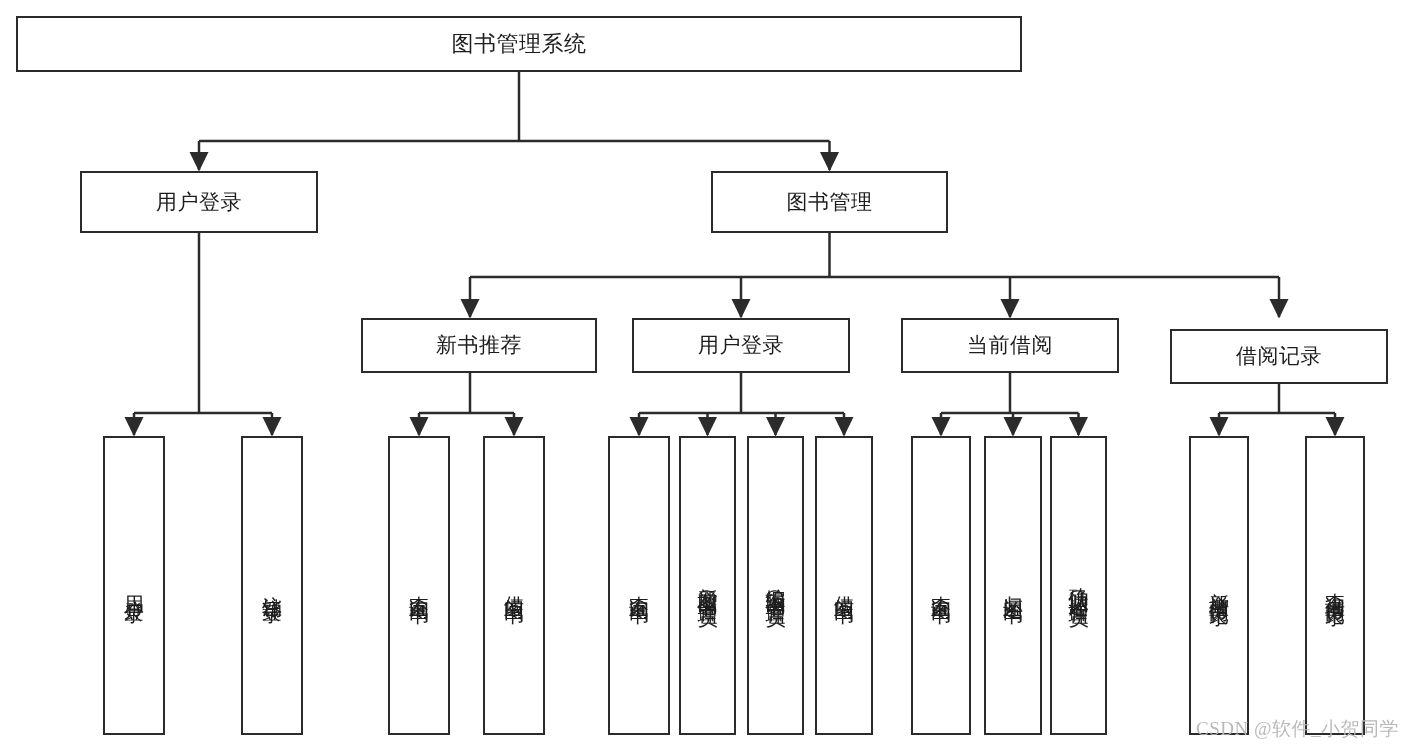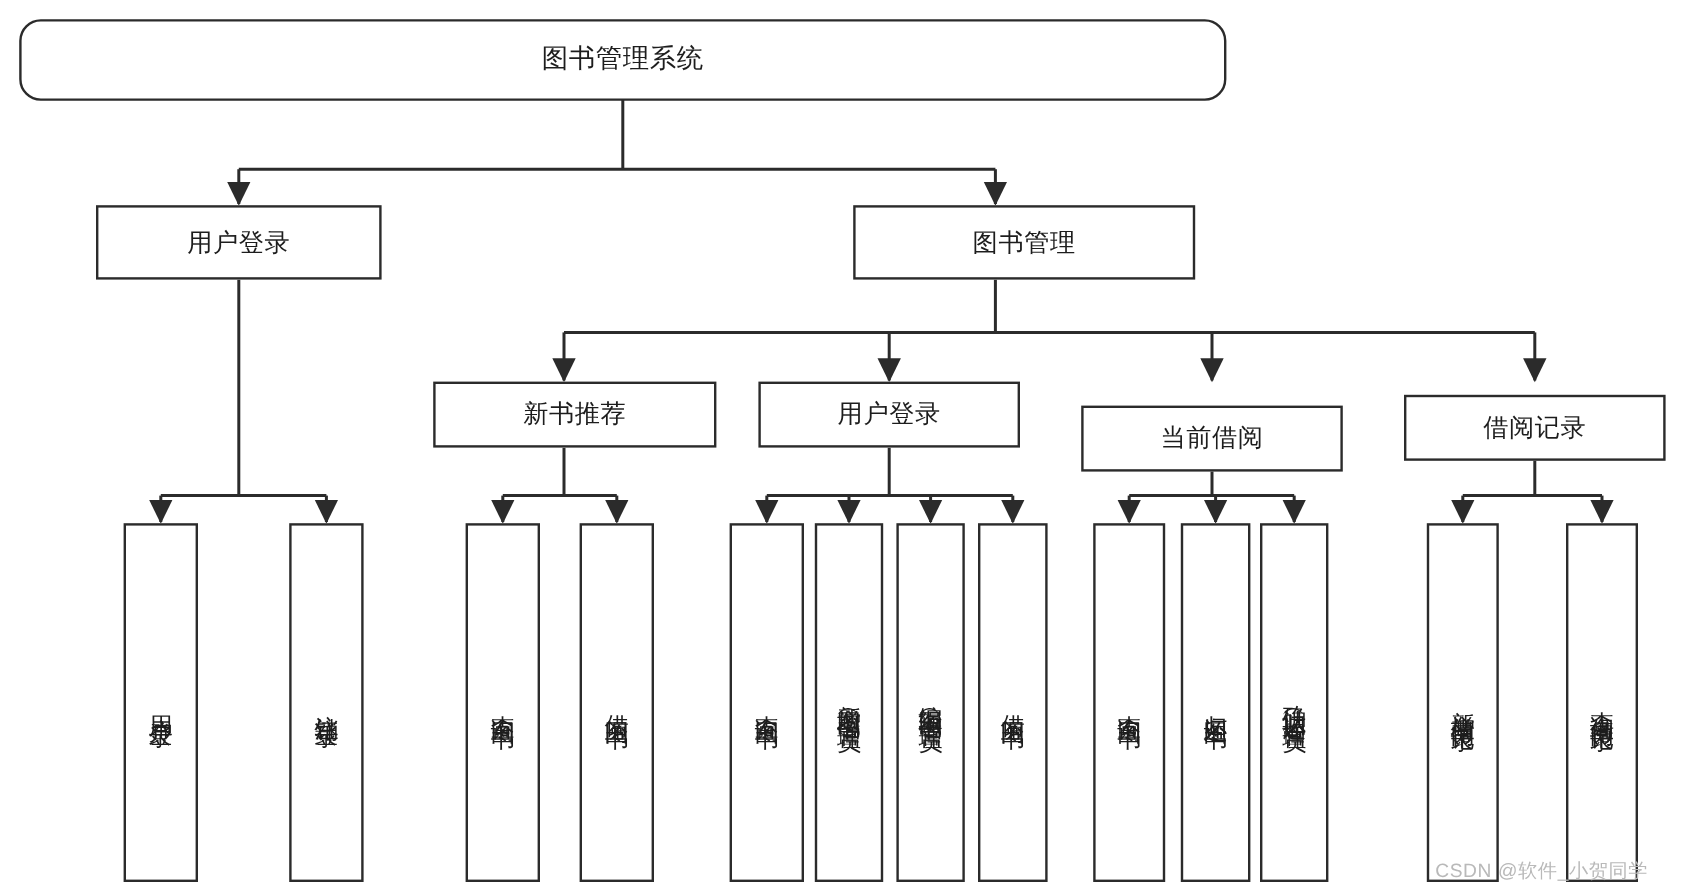--- a/index.html
+++ b/index.html
@@ -57,24 +57,24 @@
     text-orientation: upright;
     font-size: 20px;
     line-height: 1.05;
     letter-spacing: 3px;
     white-space: nowrap;
     max-height: 100%;
   }
   .watermark {
     position: absolute;
     color: #b9b9b9;
-    font-size: 16px;
+    font-size: 19px;
     letter-spacing: 0.5px;
     white-space: nowrap;
-    font-family: Liberation Sans, sans-serif;
+    font-family: Liberation Serif, serif;
   }
 </style>
 </head>
 <body>
 
 <div id="canvas">
   <svg id="wires" viewBox="0 0 1405 747" xmlns="http://www.w3.org/2000/svg">
     <defs>
       <marker id="arrowhead" markerWidth="9" markerHeight="9" refX="7.4" refY="4.5" orient="auto" markerUnits="strokeWidth">
         <path d="M0,0.6 L8,4.5 L0,8.4 z" fill="#2b2b2b"></path>
@@ -111,36 +111,36 @@
         <line x1="1013" y1="413" x2="1013" y2="435" stroke="#2b2b2b" stroke-width="2.5" marker-end="url(#arrowhead)"></line>
         <line x1="1078.5" y1="413" x2="1078.5" y2="435" stroke="#2b2b2b" stroke-width="2.5" marker-end="url(#arrowhead)"></line>
         <line x1="1279" y1="373" x2="1279" y2="413" stroke="#2b2b2b" stroke-width="2.5"></line>
         <line x1="1219" y1="413" x2="1335" y2="413" stroke="#2b2b2b" stroke-width="2.5"></line>
         <line x1="1219" y1="413" x2="1219" y2="435" stroke="#2b2b2b" stroke-width="2.5" marker-end="url(#arrowhead)"></line>
         <line x1="1335" y1="413" x2="1335" y2="435" stroke="#2b2b2b" stroke-width="2.5" marker-end="url(#arrowhead)"></line>
       </g>
   </svg>
 
   <div id="node-layer">
-      <div class="node horiz root" style="left: 16px; top: 16px; width: 1006px; height: 68px; border-radius: 18px;">
+      <div class="node horiz root" style="left: 16px; top: 16px; width: 1006px; height: 56px;">
         <span class="label">图书管理系统</span>
       </div>
       <div class="node horiz" style="left: 80px; top: 171px; width: 238px; height: 62px;">
         <span class="label">用户登录</span>
       </div>
-      <div class="node horiz" style="left: 711px; top: 171px; width: 285px; height: 62px;">
+      <div class="node horiz" style="left: 711px; top: 171px; width: 237px; height: 62px;">
         <span class="label">图书管理</span>
       </div>
       <div class="node horiz" style="left: 361px; top: 318px; width: 236px; height: 55px;">
         <span class="label">新书推荐</span>
       </div>
       <div class="node horiz" style="left: 632px; top: 318px; width: 218px; height: 55px;">
         <span class="label">用户登录</span>
       </div>
-      <div class="node horiz" style="left: 901px; top: 318px; width: 218px; height: 55px; margin-top: 20px;">
+      <div class="node horiz" style="left: 901px; top: 318px; width: 218px; height: 55px;">
         <span class="label">当前借阅</span>
       </div>
       <div class="node horiz" style="left: 1170px; top: 318px; width: 218px; height: 55px; margin-top: 11px;">
         <span class="label">借阅记录</span>
       </div>
       <div class="node vert" style="left: 103px; top: 436px; width: 62px; height: 299px;">
         <span class="label">用户登录</span>
       </div>
       <div class="node vert" style="left: 241px; top: 436px; width: 62px; height: 299px;">
         <span class="label">注销登录</span>

